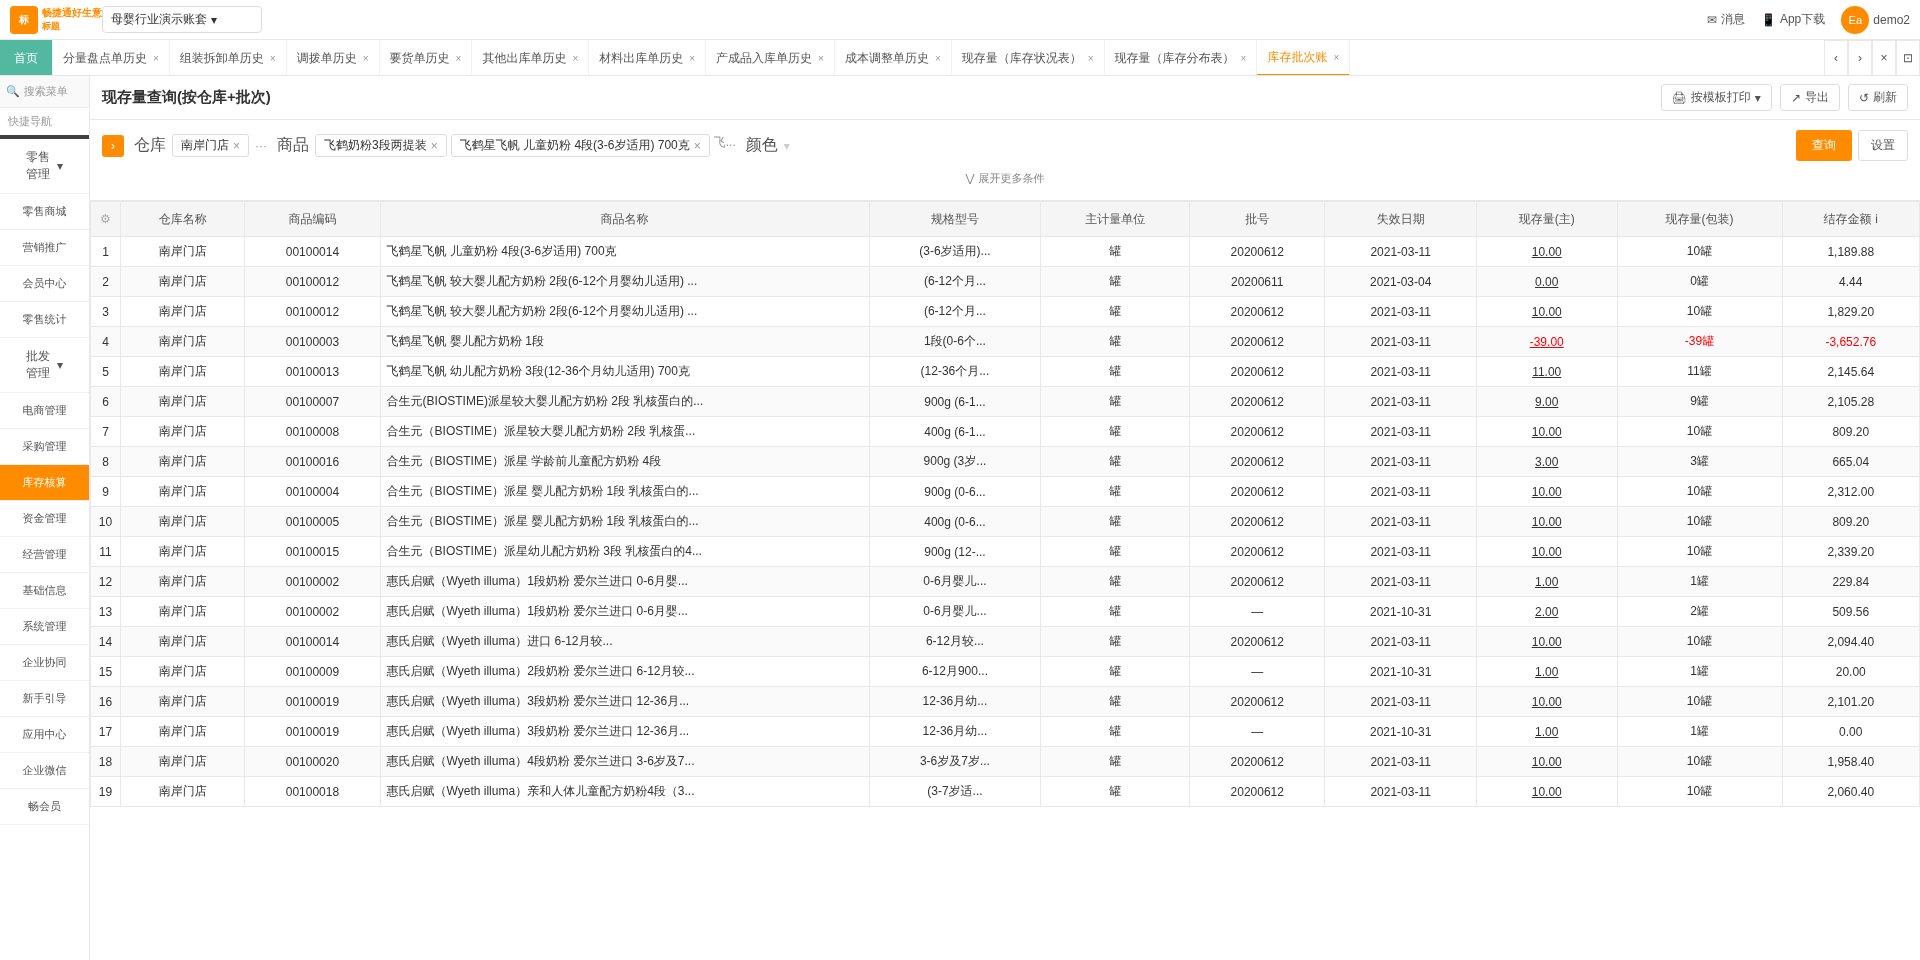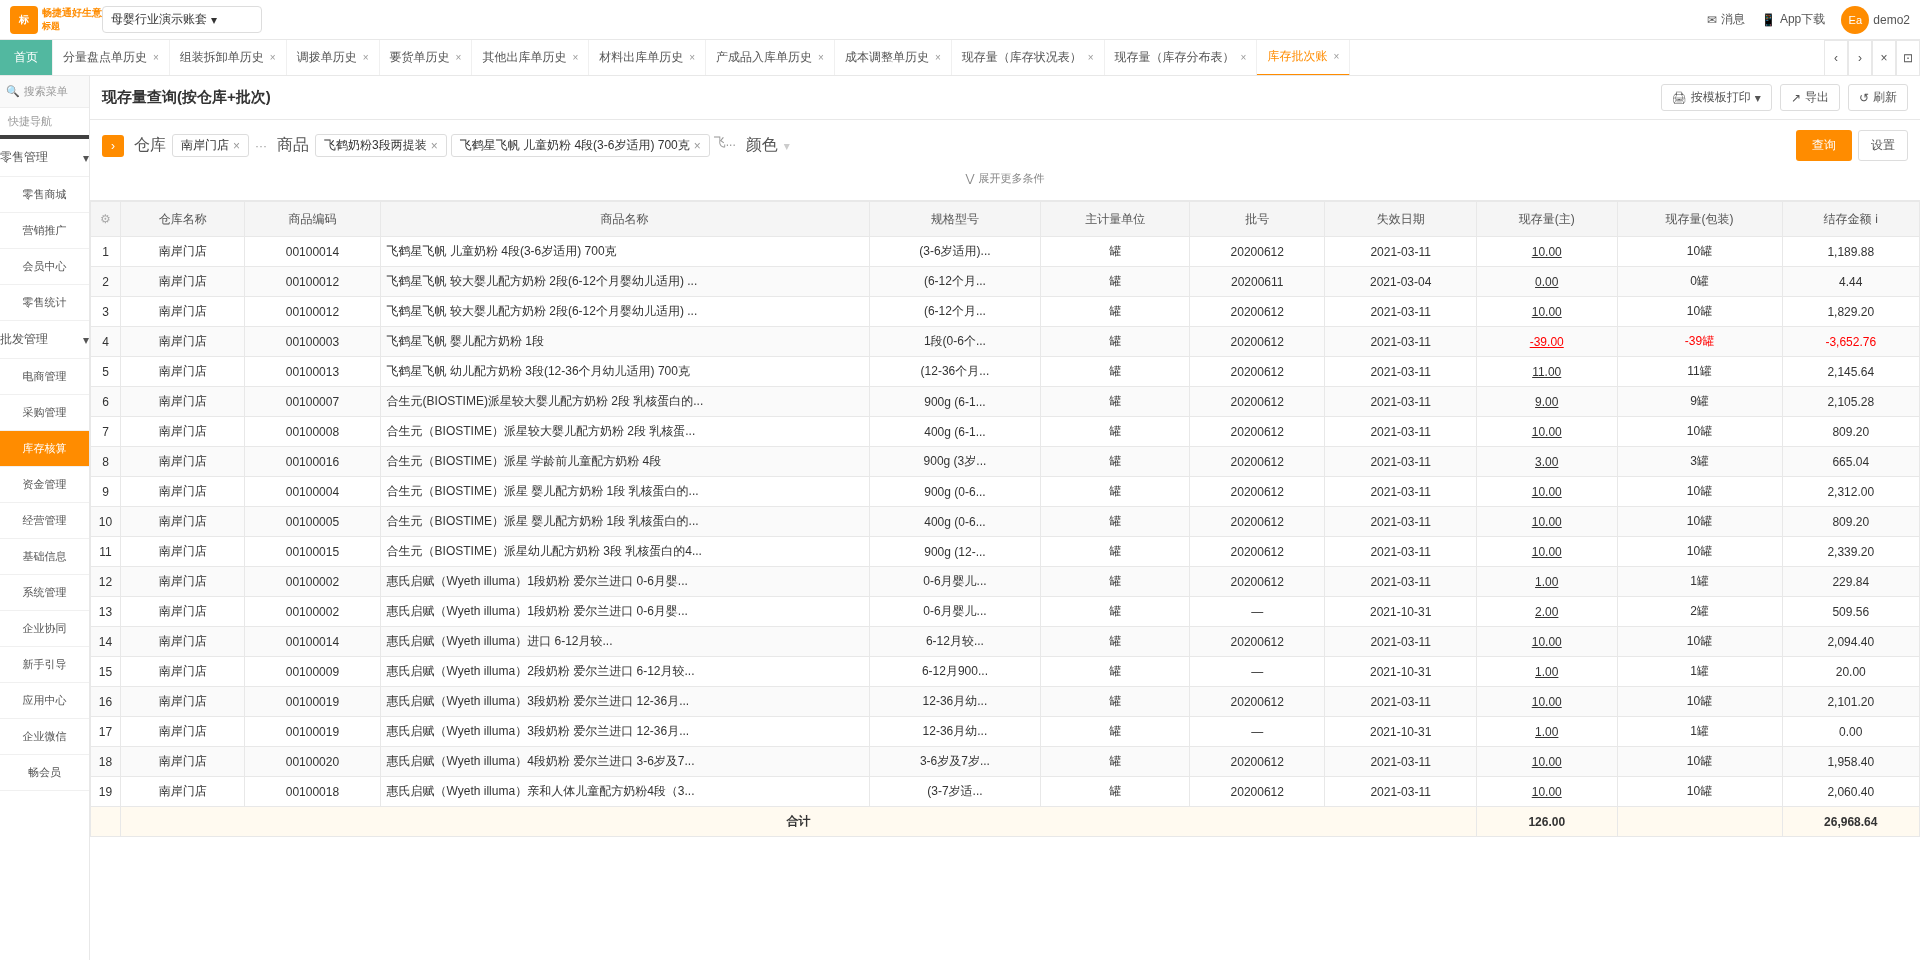--- a/index.html
+++ b/index.html
@@ -8,39 +8,39 @@
     
     .top-bar { display: flex; align-items: center; background: #fff; height: 40px; border-bottom: 1px solid #e8e8e8; padding: 0 10px; }
     .logo { display: flex; align-items: center; gap: 4px; color: #ff8c00; font-size: 13px; font-weight: bold; min-width: 90px; }
     .logo-icon { width: 28px; height: 28px; background: #ff8c00; border-radius: 4px; display: flex; align-items: center; justify-content: center; color: #fff; font-size: 10px; }
     .dropdown-selector { display: flex; align-items: center; gap: 4px; padding: 4px 8px; border: 1px solid #ddd; border-radius: 4px; cursor: pointer; font-size: 12px; color: #333; min-width: 160px; }
     .top-actions { margin-left: auto; display: flex; align-items: center; gap: 16px; color: #555; font-size: 12px; }
     .top-action-item { display: flex; align-items: center; gap: 4px; cursor: pointer; }
     .avatar { width: 28px; height: 28px; background: #ff8c00; border-radius: 50%; display: flex; align-items: center; justify-content: center; color: #fff; font-size: 11px; }
 
     
-    .nav-tabs { display: flex; align-items: center; background: #fff; border-bottom: 1px solid #e8e8e8; height: 36px; overflow: hidden; }
+    .nav-tabs { display: flex; align-items: flex-start; background: #fff; border-bottom: 1px solid #e8e8e8; height: 36px; overflow: hidden; }
     .nav-tab { display: flex; align-items: center; padding: 0 10px; height: 36px; font-size: 12px; cursor: pointer; color: #555; border-right: 1px solid #f0f0f0; white-space: nowrap; gap: 4px; }
     .nav-tab.home { color: #fff; background: #52b8a0; padding: 0 14px; }
     .nav-tab.active { color: #ff8c00; border-bottom: 2px solid #ff8c00; }
     .nav-tab .close-btn { color: #999; font-size: 10px; margin-left: 2px; }
     .nav-tab-controls { margin-left: auto; display: flex; align-items: center; }
     .nav-arrow { width: 24px; height: 36px; display: flex; align-items: center; justify-content: center; cursor: pointer; color: #555; border: 1px solid #e8e8e8; }
 
     
     .layout { display: flex; height: calc(960px - 76px); }
 
     
     .sidebar { width: 90px; background: #fff; border-right: 1px solid #e8e8e8; display: flex; flex-direction: column; }
     .sidebar-search { padding: 8px 6px; background: #f9f9f9; border-bottom: 1px solid #eee; }
     .sidebar-search-box { display: flex; align-items: center; gap: 4px; font-size: 11px; color: #999; cursor: pointer; }
     .sidebar-nav-label { padding: 6px 8px; font-size: 11px; color: #999; border-bottom: 4px solid #404040; }
     .sidebar-item { padding: 10px 6px; display: flex; flex-direction: column; align-items: center; gap: 4px; cursor: pointer; color: #555; font-size: 11px; border-bottom: 1px solid #f0f0f0; }
     .sidebar-item.active { background: #ff8c00; color: #fff; }
-    .sidebar-item.has-arrow { flex-direction: row; justify-content: space-between; padding: 10px 0; font-size: 12px; }
+    .sidebar-item.has-arrow { flex-direction: row; justify-content: space-between; padding: 10px 26px; font-size: 12px; }
 
     
     .main-content { flex: 1; display: flex; flex-direction: column; overflow: hidden; }
 
     
     .page-header { display: flex; align-items: center; padding: 8px 12px; background: #fff; border-bottom: 1px solid #e8e8e8; }
     .page-actions { margin-left: auto; display: flex; align-items: center; gap: 8px; }
     .btn-template { display: flex; align-items: center; gap: 4px; padding: 4px 10px; border: 1px solid #ddd; border-radius: 3px; cursor: pointer; font-size: 12px; color: #555; background: #fff; }
     .btn-export { display: flex; align-items: center; gap: 4px; padding: 4px 10px; border: 1px solid #ddd; border-radius: 3px; cursor: pointer; font-size: 12px; color: #555; background: #fff; }
     .btn-refresh { display: flex; align-items: center; gap: 4px; padding: 4px 10px; border: 1px solid #ddd; border-radius: 3px; cursor: pointer; font-size: 12px; color: #555; background: #fff; }
@@ -556,25 +556,18 @@
       <td>00100018</td>
       <td class="name-cell" title="惠氏启赋（Wyeth illuma）亲和人体儿童配方奶粉4段（3...">惠氏启赋（Wyeth illuma）亲和人体儿童配方奶粉4段（3...</td>
       <td>(3-7岁适...</td>
       <td>罐</td>
       <td>20200612</td>
       <td>2021-03-11</td>
       <td class="underline ">10.00</td>
       <td class="">10罐</td>
       <td class="">2,060.40</td>
     </tr>
-              <tr class="footer-row">
-    <td></td>
-    <td colspan="7">合计</td>
-    <td>126.00</td>
-    <td></td>
-    <td>26,968.64</td>
-  </tr>
             </tbody>
         </table>
       </div>
     </div>
   </div>
 </div>
 
 </body></html>

